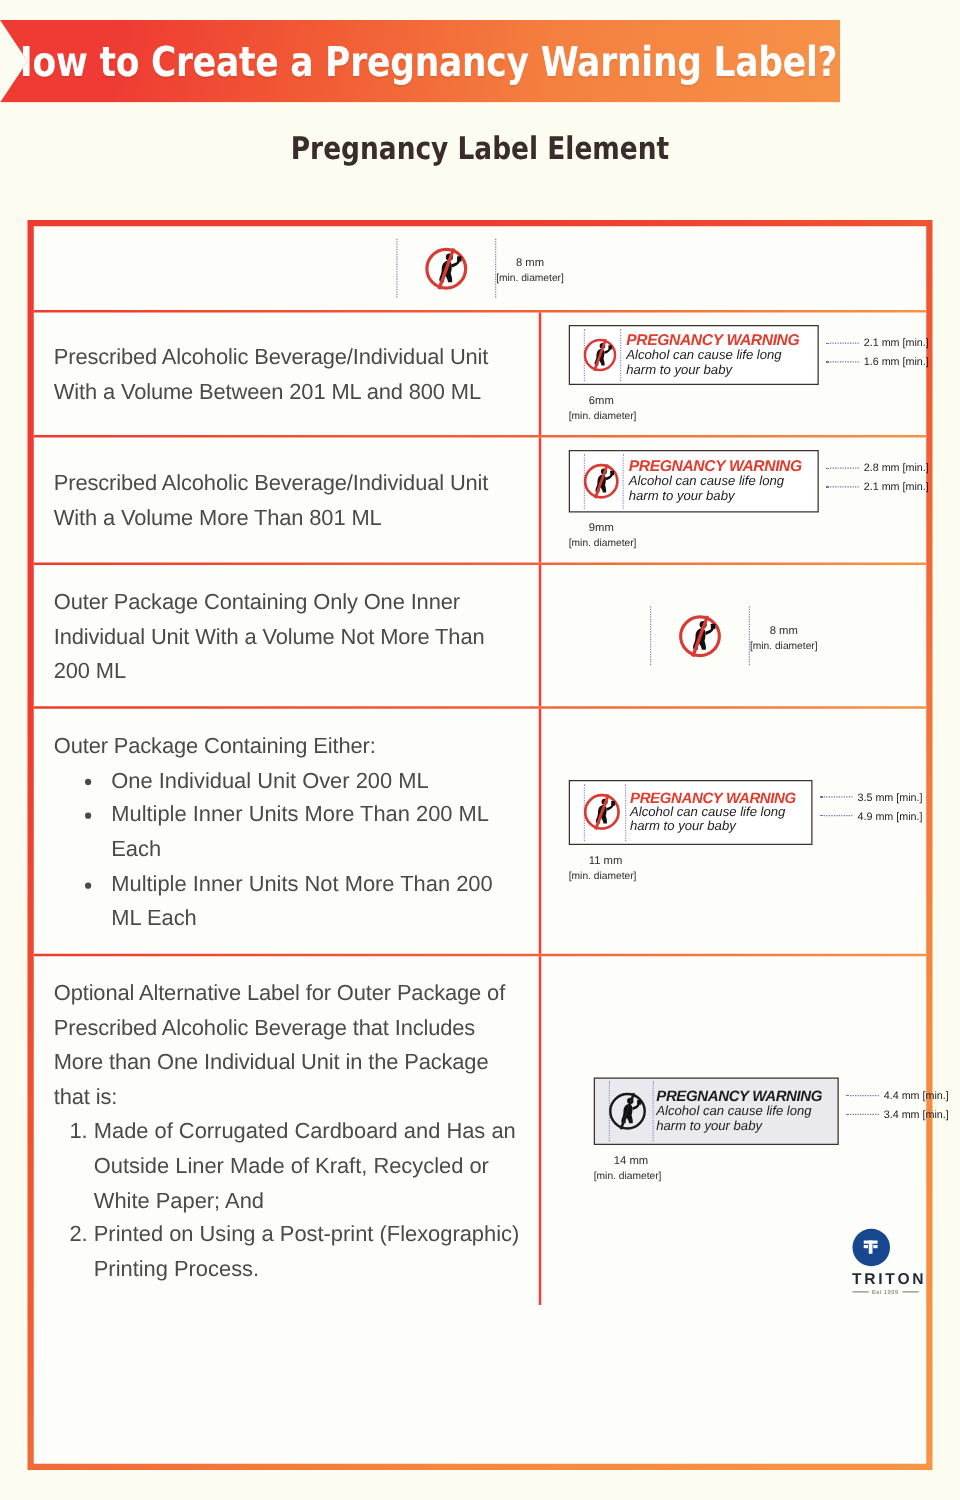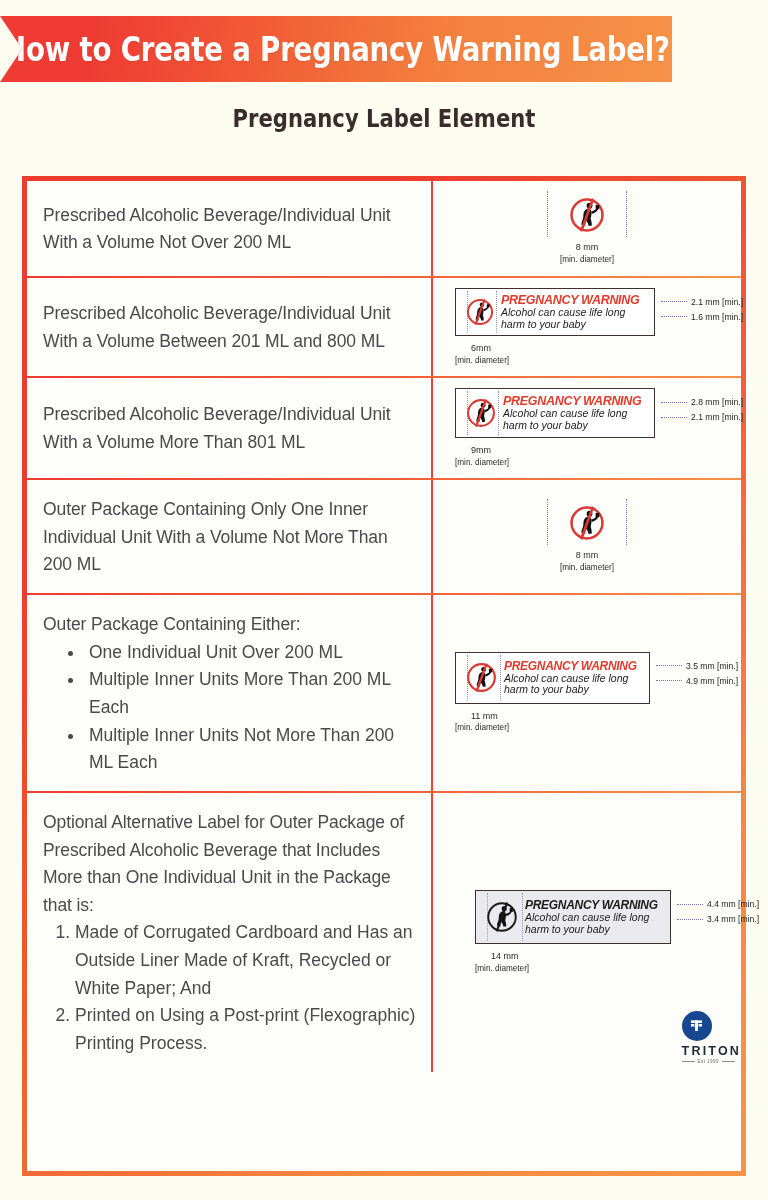--- a/index.html
+++ b/index.html
@@ -144,21 +144,21 @@
   
   .picto {
     position: relative;
     display: inline-block;
   }
   .picto svg { display: block; }
 
   
   .simple-group {
     display: flex;
-    flex-direction: column;
+    flex-direction: row;
     align-items: center;
     position: relative;
     padding: 0 26px;
   }
   .simple-pic-area {
     position: relative;
     padding: 6px 22px 0 22px;
   }
   .guide-v {
     position: absolute;
@@ -309,23 +309,20 @@
   </div>
 </div>
 
 <div class="subtitle">Pregnancy Label Element</div>
 
 <div class="table-outer">
   <div class="table-inner">
 
 
     <div class="row">
-      <div class="cell-left">
-        <div class="cell-text">Prescribed Alcoholic Beverage/Individual Unit With a Volume Not Over 200 ML</div>
-      </div>
       <div class="cell-right">
         <div class="simple-group">
           <div class="simple-pic-area">
             <span class="guide-v" style="left:0;"></span>
             <span class="guide-v" style="right:0;"></span>
             <span class="picto">
               <svg width="36" height="36" viewBox="0 0 100 100" aria-hidden="true">
                 <circle cx="50" cy="50" r="43" fill="#ffffff" stroke="#d93a33" stroke-width="7"></circle>
                 <g fill="#111111">
                   <circle cx="57" cy="24" r="8"></circle>

